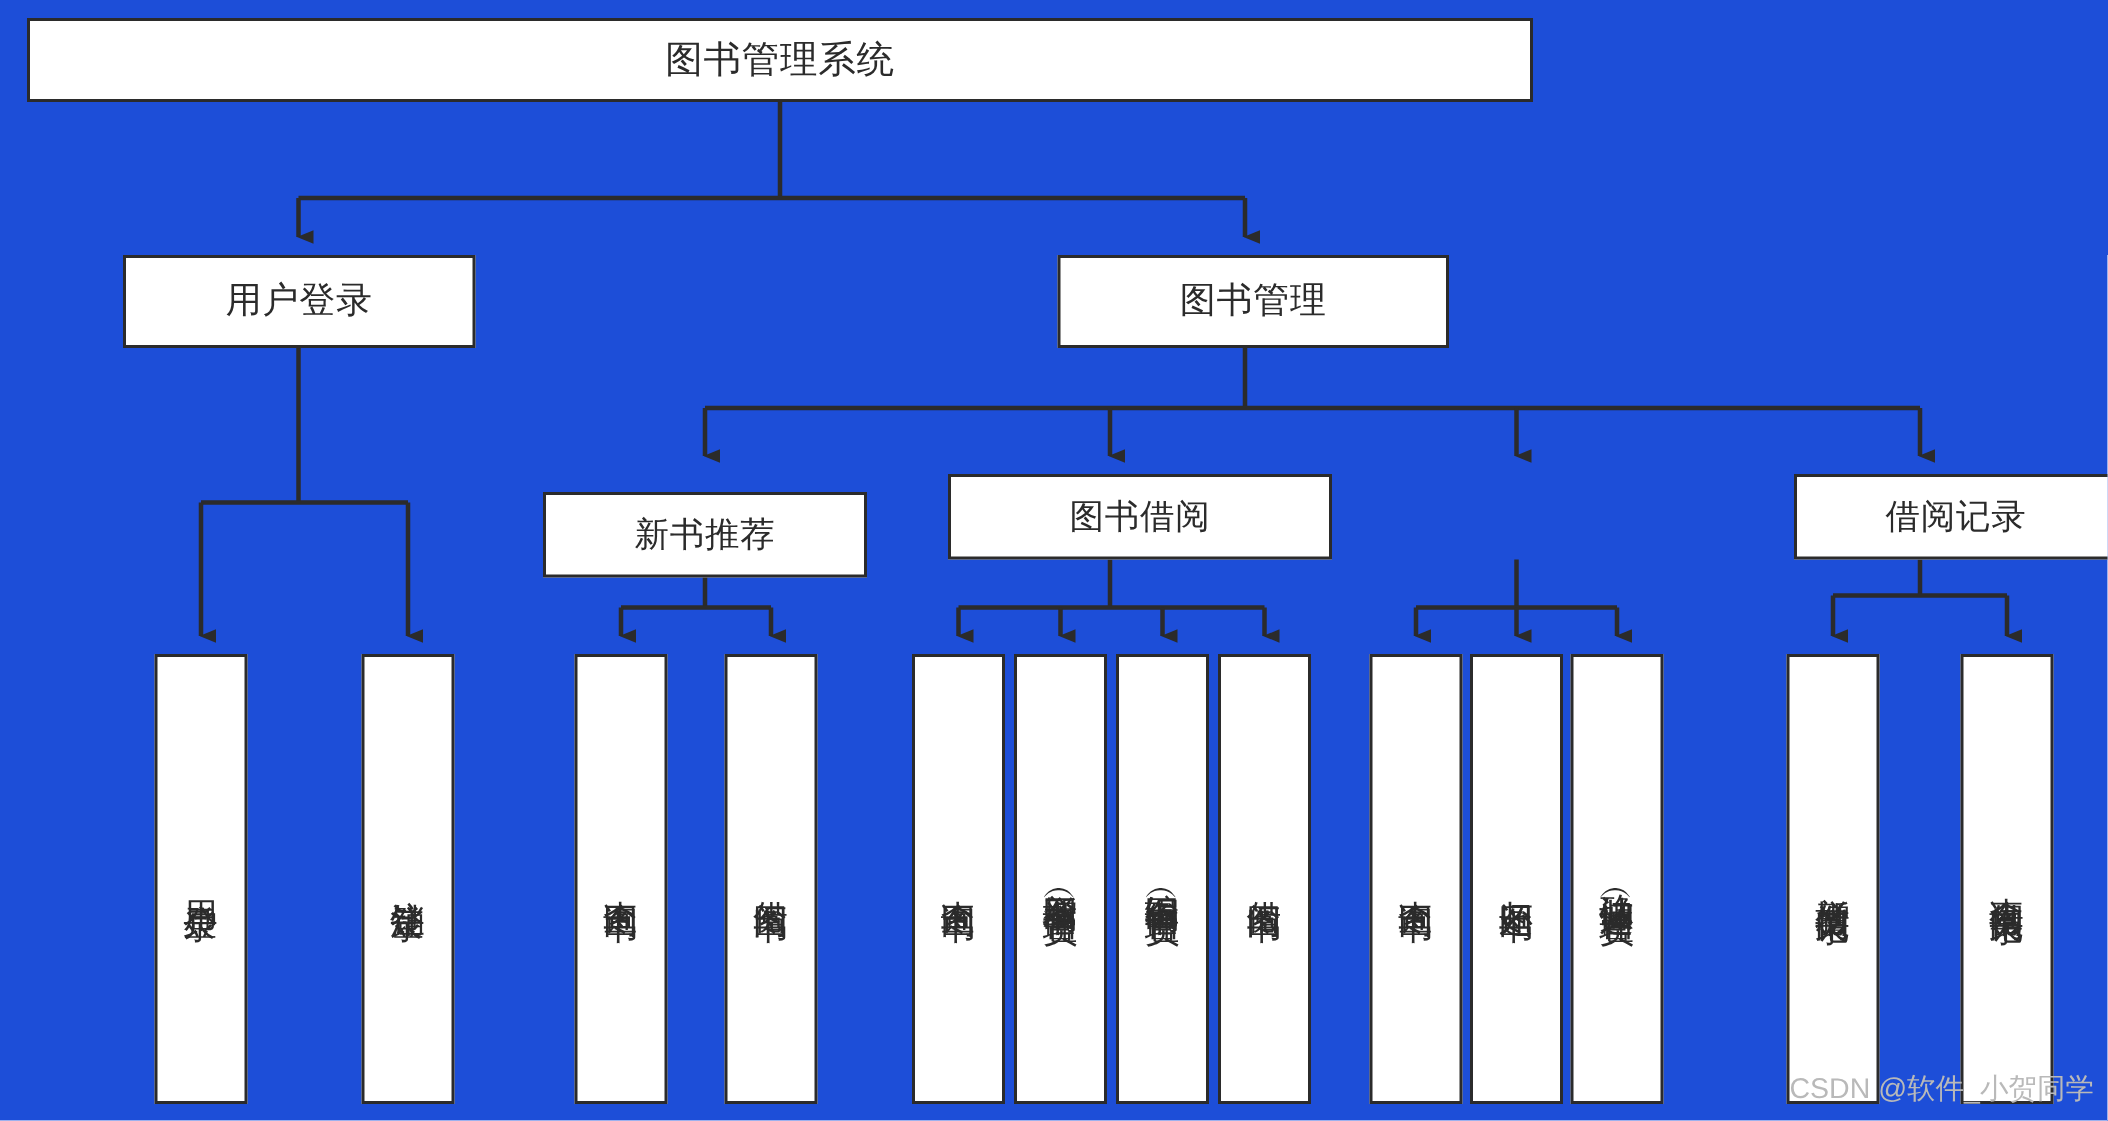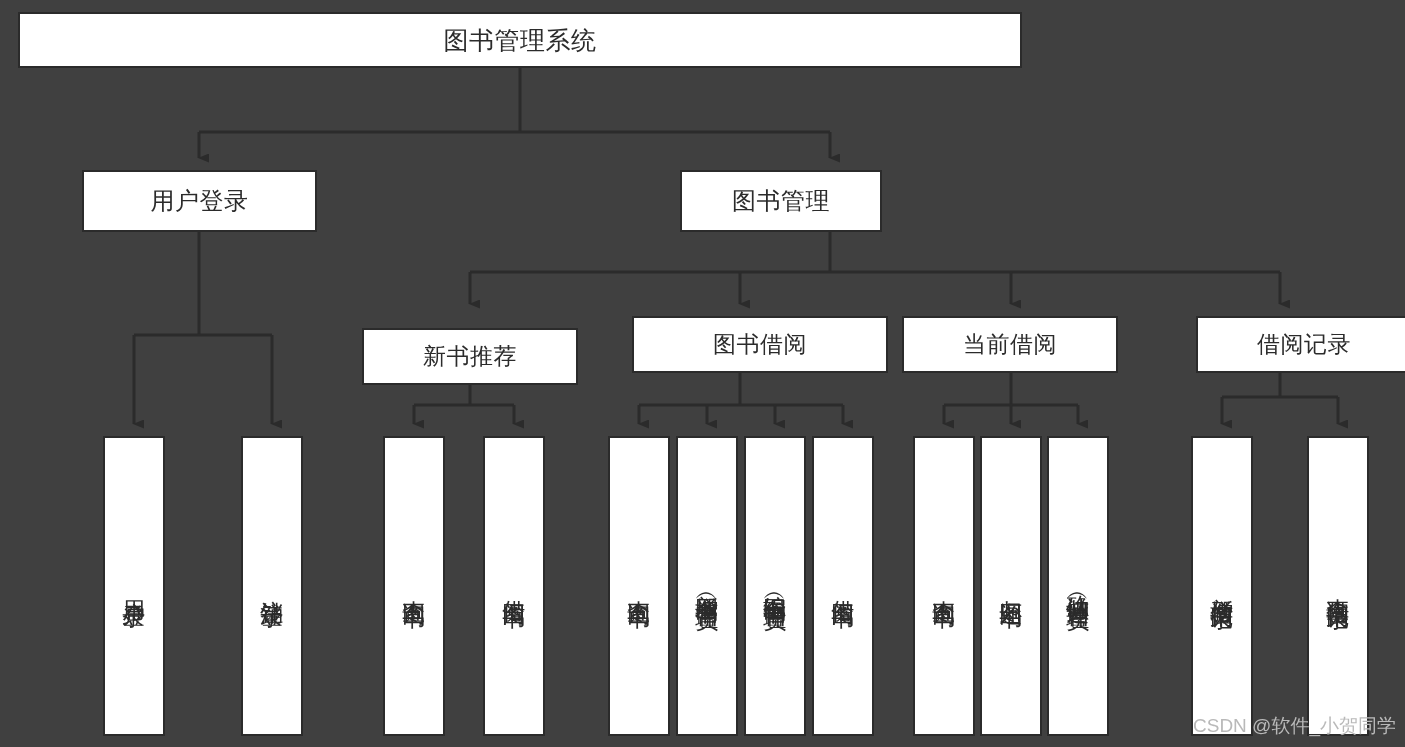--- a/index.html
+++ b/index.html
@@ -11,21 +11,21 @@
   body {
     width: 1405px;
     height: 747px;
     overflow: hidden;
     font-family: "Liberation Sans", "DejaVu Sans", sans-serif;
   }
   #diagram-root {
     position: relative;
     width: 1405px;
     height: 747px;
-    background: #404040;
+    background: #1d4ed8;
   }
   svg#diagram-canvas {
     position: absolute;
     left: 0;
     top: 0;
     width: 1405px;
     height: 747px;
     display: block;
   }
   .node-box {
@@ -128,33 +128,30 @@
     </g>
   </svg>
 
   <div class="node-box node-root" style="left:18px; top:12px; width:1004px; height:56px;">
     <span class="node-label">图书管理系统</span>
   </div>
 
   <div class="node-box node-l2" style="left:82px; top:170px; width:235px; height:62px;">
     <span class="node-label">用户登录</span>
   </div>
-  <div class="node-box node-l2" style="left:680px; top:170px; width:202px; height:62px;">
+  <div class="node-box node-l2" style="left:705px; top:170px; width:261px; height:62px;">
     <span class="node-label">图书管理</span>
   </div>
 
   <div class="node-box node-l3" style="left:362px; top:328px; width:216px; height:57px;">
     <span class="node-label">新书推荐</span>
   </div>
   <div class="node-box node-l3" style="left:632px; top:316px; width:256px; height:57px;">
     <span class="node-label">图书借阅</span>
   </div>
-  <div class="node-box node-l3" style="left:902px; top:316px; width:216px; height:57px;">
-    <span class="node-label">当前借阅</span>
-  </div>
   <div class="node-box node-l3" style="left:1196px; top:316px; width:216px; height:57px;">
     <span class="node-label">借阅记录</span>
   </div>
 
   <div class="node-box node-leaf" style="left:103px; top:436px; width:62px; height:300px;">
     <span class="node-label">用户登录</span>
   </div>
   <div class="node-box node-leaf" style="left:241px; top:436px; width:62px; height:300px;">
     <span class="node-label">注销登录</span>
   </div>

